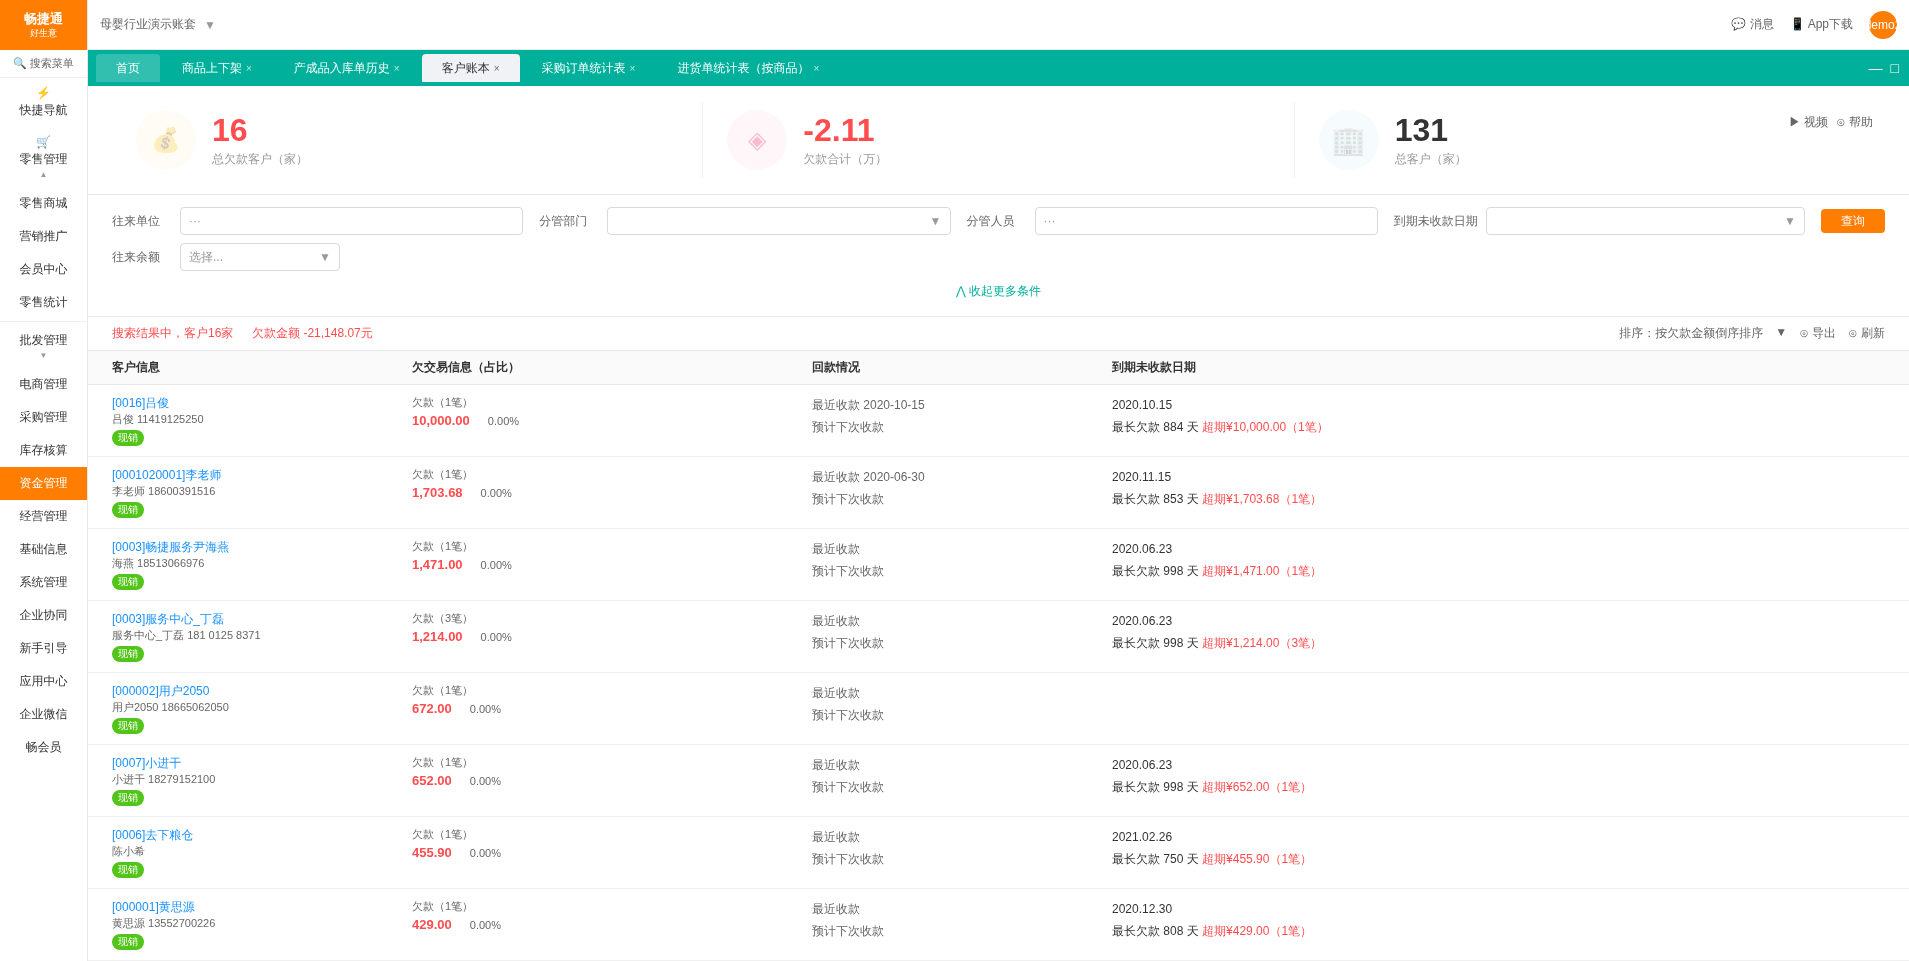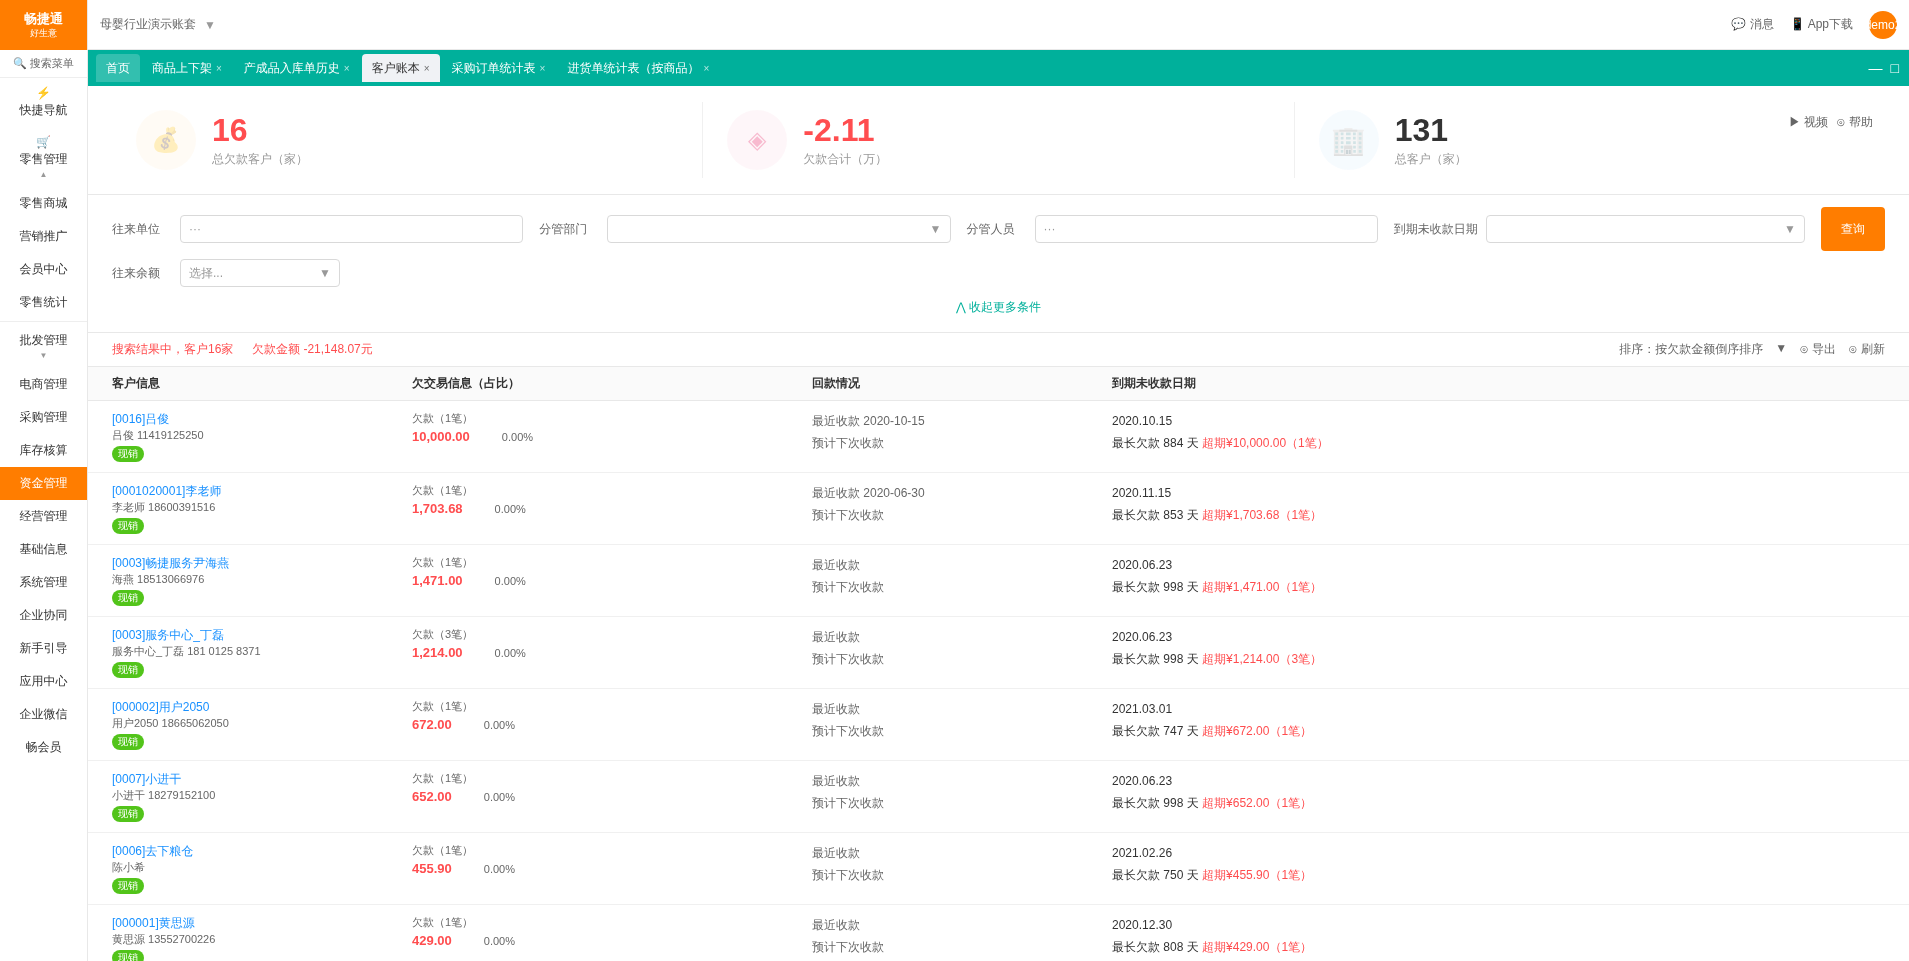--- a/index.html
+++ b/index.html
@@ -83,21 +83,21 @@
       background: #00b09b;
       display: flex;
       align-items: center;
       height: 36px;
       padding: 0 8px;
       gap: 2px;
       overflow: hidden;
     }
     .tab {
       height: 28px;
-      padding: 0 10px;
+      padding: 0 20px;
       display: flex;
       align-items: center;
       gap: 4px;
       border-radius: 4px 4px 0 0;
       color: white;
       cursor: pointer;
       font-size: 12px;
       white-space: nowrap;
     }
     .tab.active { background: #f0f2f5; color: #333; }
@@ -184,21 +184,21 @@
       align-items: center;
       justify-content: space-between;
       color: #999;
       cursor: pointer;
     }
     .search-btn {
       background: #ff7d00;
       color: white;
       border: none;
       padding: 0 20px;
-      height: 44px;
+      height: 24px;
       border-radius: 4px;
       cursor: pointer;
       font-size: 12px;
     }
     .collapse-row {
       text-align: center;
       color: #00b09b;
       cursor: pointer;
       font-size: 12px;
       padding: 4px;
@@ -243,21 +243,21 @@
       display: inline-block;
       background: #52c41a;
       color: white;
       padding: 1px 6px;
       border-radius: 8px;
       font-size: 10px;
       margin-top: 3px;
     }
     .debt-amount { color: #ff4d4f; font-size: 13px; font-weight: bold; }
     .debt-info { color: #666; font-size: 11px; }
-    .debt-percent { color: #666; font-size: 11px; margin-left: 24px; }
+    .debt-percent { color: #666; font-size: 11px; margin-left: 10px; }
     .debt-cell { display: flex; flex-direction: column; gap: 3px; }
     .debt-row { display: flex; align-items: center; gap: 8px; }
     .callback-cell { color: #666; font-size: 11px; line-height: 1.8; }
     .overdue-cell { color: #333; font-size: 11px; line-height: 1.8; }
     .overdue-link { color: #ff4d4f; cursor: pointer; }
   </style>
 </head>
 <body>
 
 <div class="sidebar">
@@ -600,24 +600,20 @@
           </div>
           <div class="debt-row">
             <span class="debt-amount">672.00</span>
             <span class="debt-percent">0.00%</span>
           </div>
         </div>
         <div class="callback-cell">
           <div>最近收款</div>
           <div>预计下次收款</div>
         </div>
-        <div class="overdue-cell">
-          <div>2021.03.01</div>
-          <div>最长欠款 747 天 <span class="overdue-link">超期¥672.00（1笔）</span></div>
-        </div>
       </div>
 
       <div class="table-row">
         <div>
           <div class="customer-name">[0007]小进干</div>
           <div class="customer-id">小进干 18279152100</div>
           <span class="customer-tag">现销</span>
         </div>
         <div class="debt-cell">
           <div class="debt-row">

